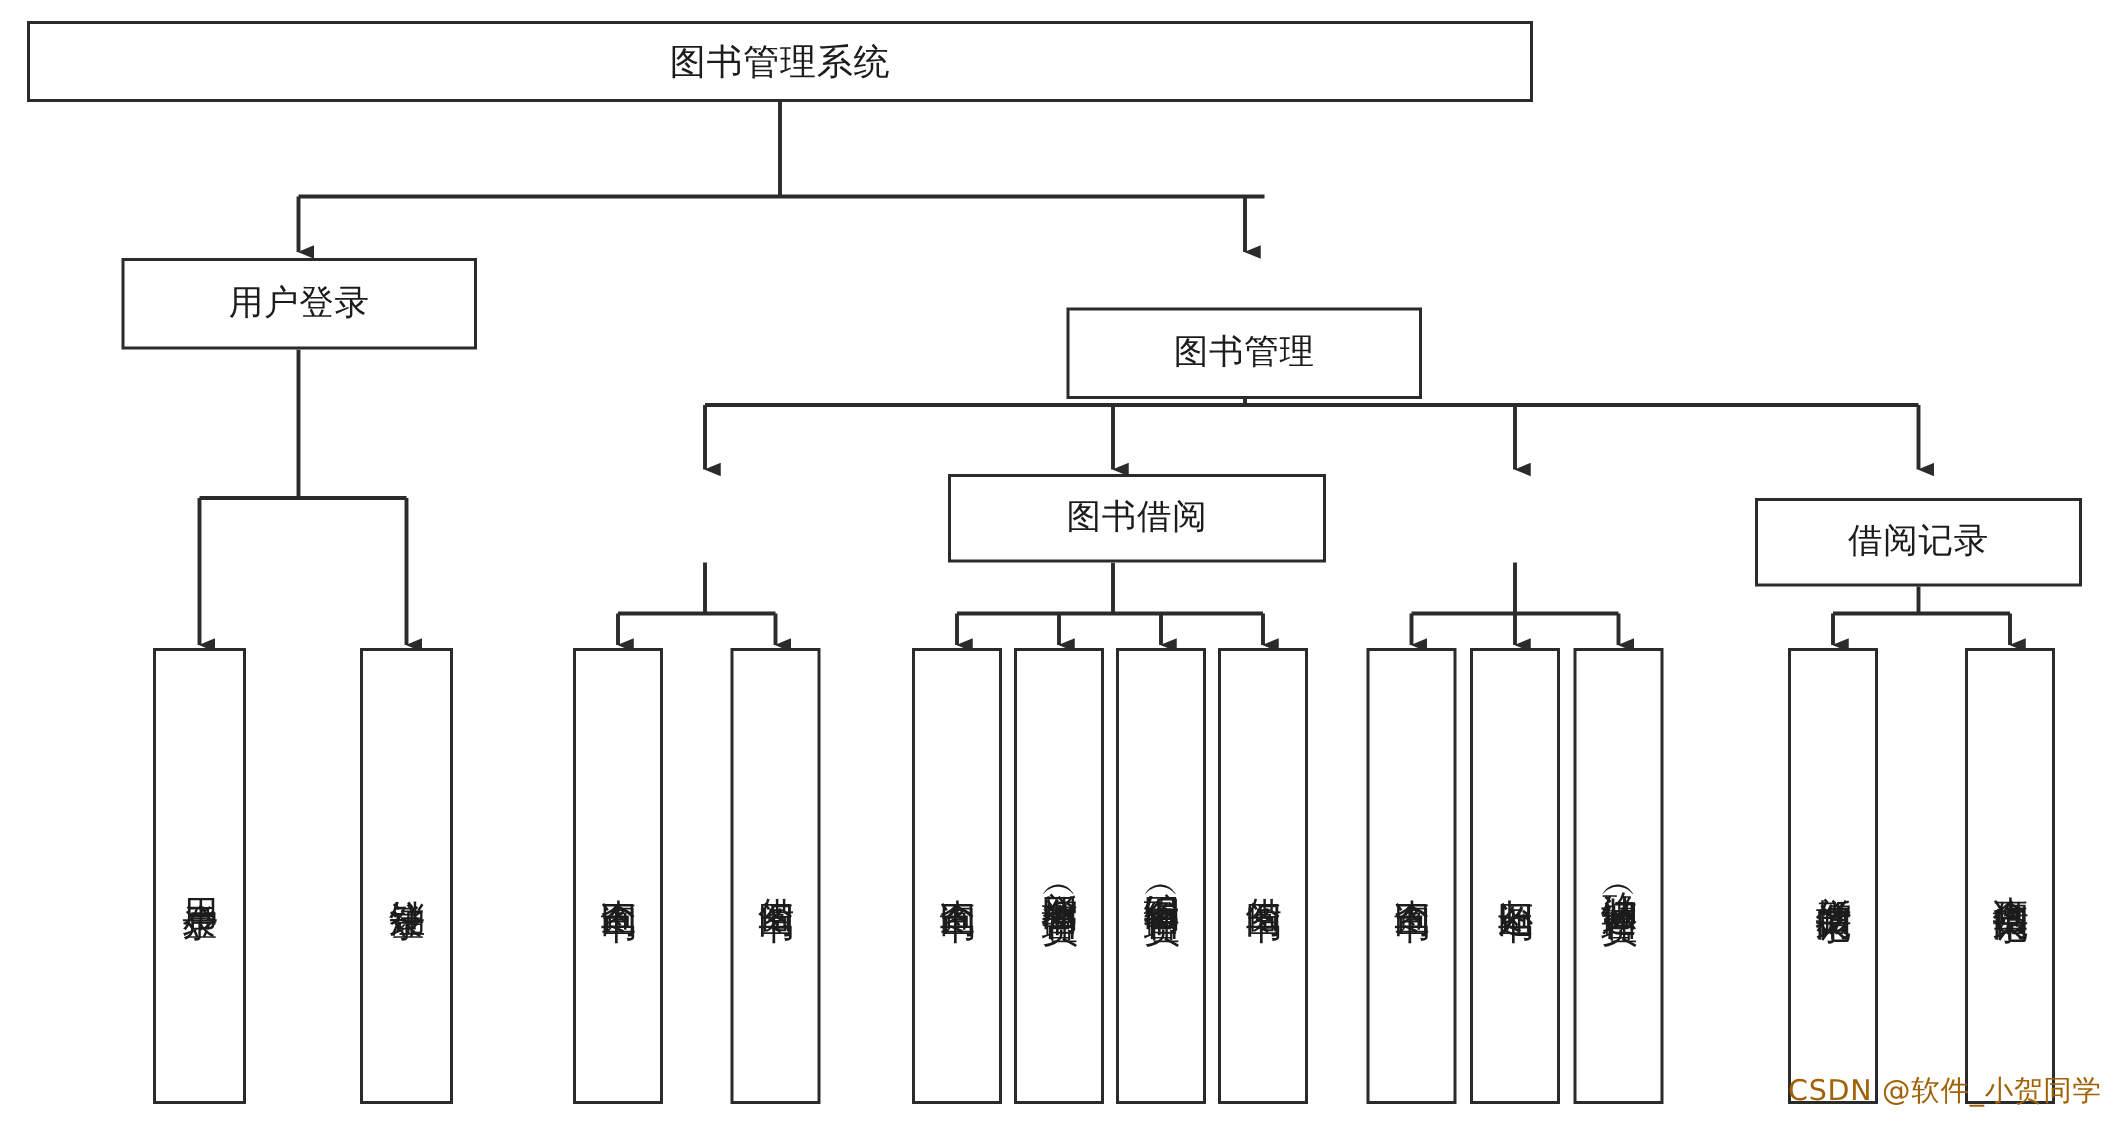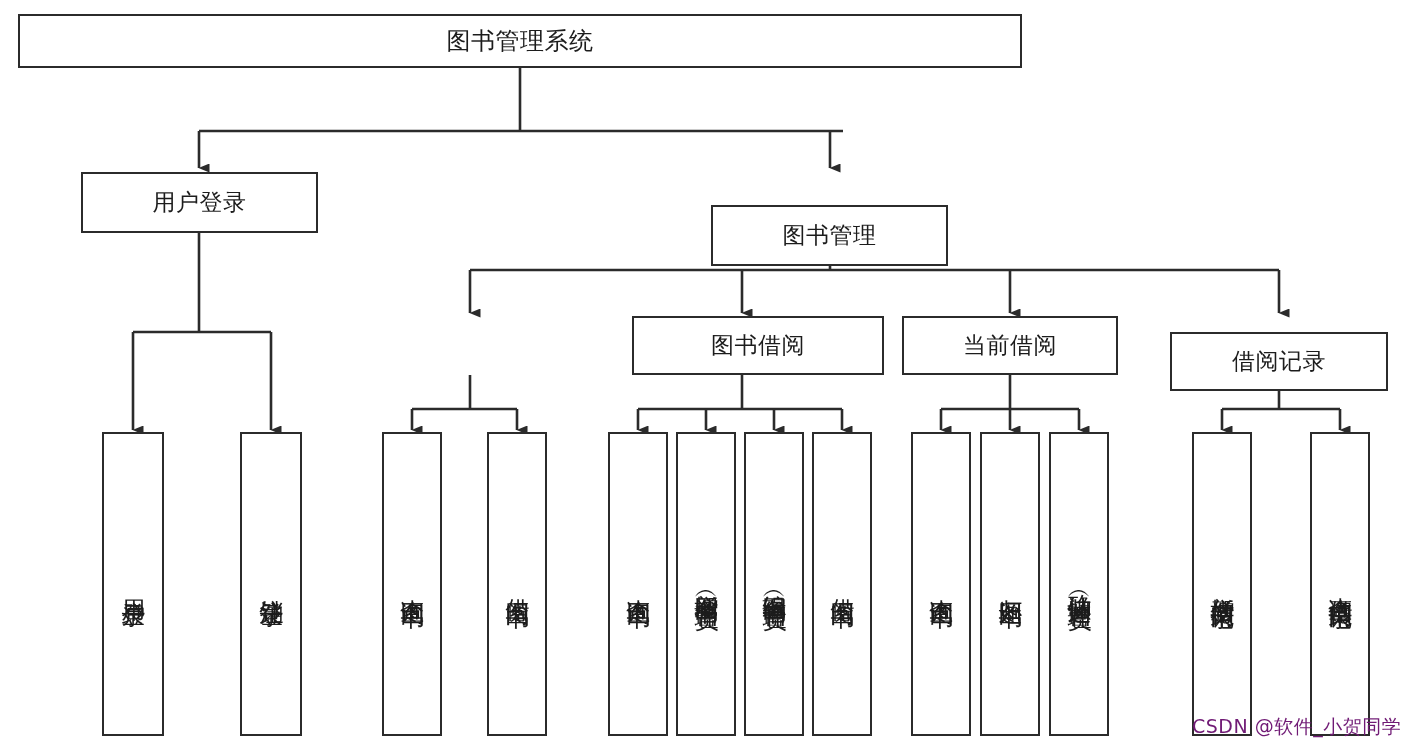--- a/index.html
+++ b/index.html
@@ -57,21 +57,21 @@
   .node.leaf .label {
     writing-mode: vertical-rl;
     text-orientation: upright;
     font-size: 24px;
     line-height: 1.12;
     letter-spacing: 2px;
     white-space: nowrap;
   }
   .watermark {
     position: absolute;
-    color: #701a75;
+    color: #a16207;
     font-size: 19px;
     white-space: nowrap;
     letter-spacing: 0.5px;
   }
 </style>
 </head>
 <body>
 
 <div id="diagram-root">
 
@@ -132,23 +132,20 @@
   <div class="node horiz" style="left:81px; top:172px; width:237px; height:61px;">
     <span class="label">用户登录</span>
   </div>
   <div class="node horiz" style="left:711px; top:172px; width:237px; height:61px;margin-top:33px;">
     <span class="label">图书管理</span>
   </div>
 
   <div class="node horiz" style="left:632px; top:316px; width:252px; height:59px;">
     <span class="label">图书借阅</span>
   </div>
-  <div class="node horiz" style="left:902px; top:316px; width:216px; height:59px;">
-    <span class="label">当前借阅</span>
-  </div>
   <div class="node horiz" style="left:1170px; top:316px; width:218px; height:59px;margin-top:16px;">
     <span class="label">借阅记录</span>
   </div>
 
   <div class="node leaf" style="left:102px; top:432px; width:62px; height:304px;">
     <span class="label">用户登录</span>
   </div>
   <div class="node leaf" style="left:240px; top:432px; width:62px; height:304px;">
     <span class="label">注销登录</span>
   </div>

